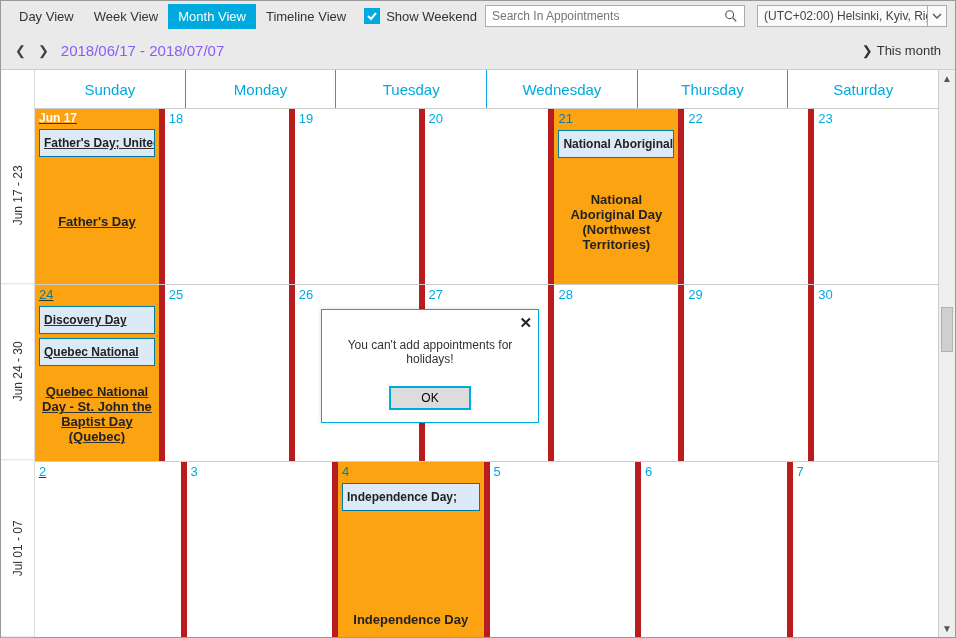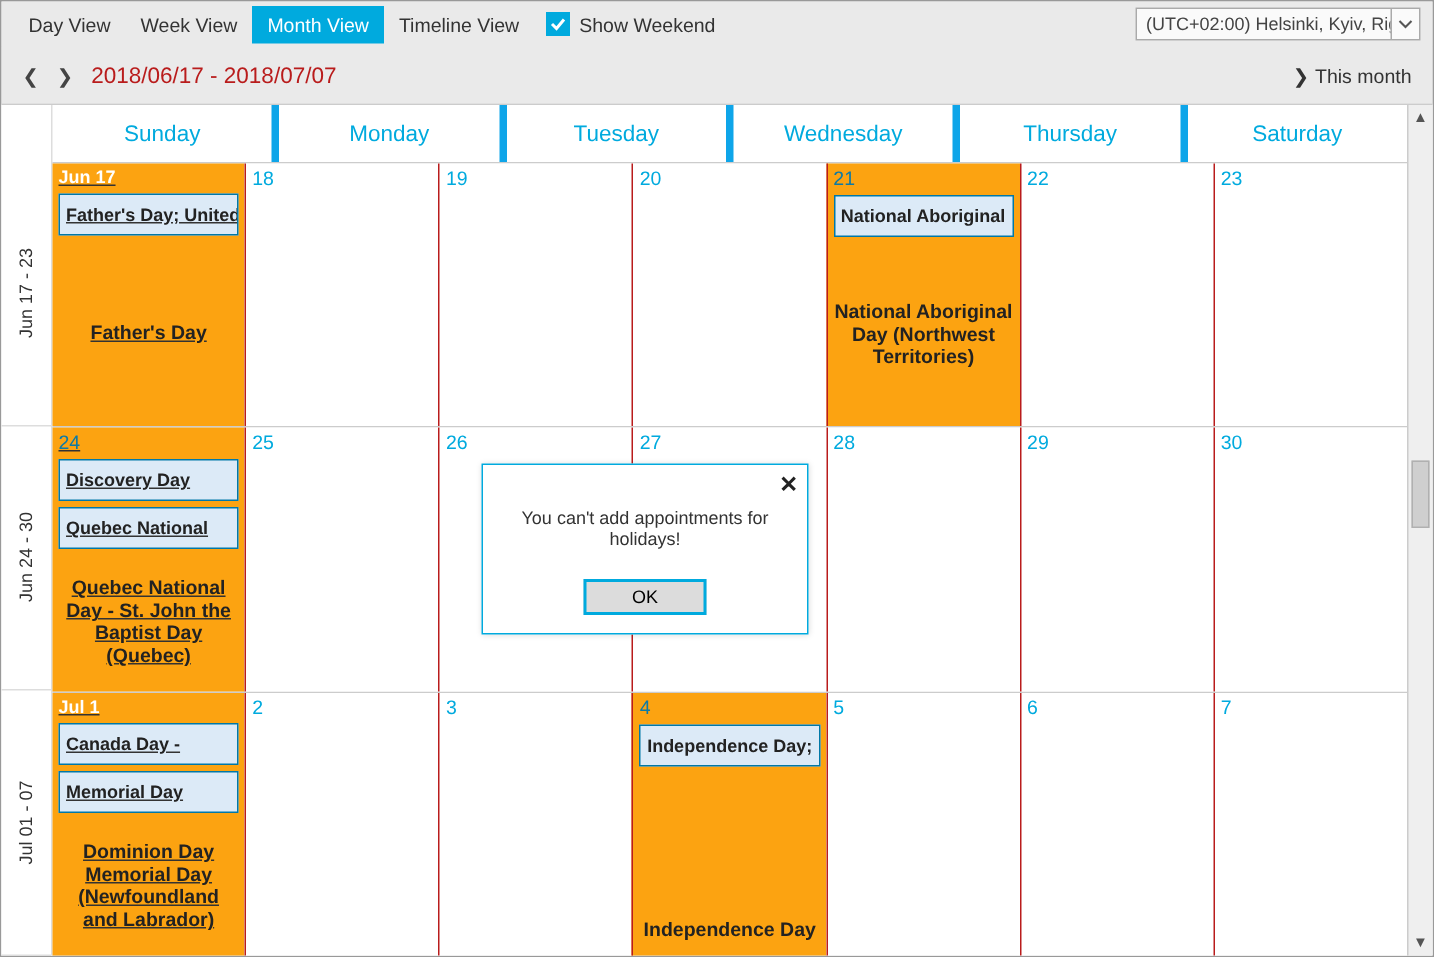--- a/index.html
+++ b/index.html
@@ -13,33 +13,33 @@
 .chk svg { stroke: #fff; }
 .search { margin-left: 8px; flex: 0 0 260px; height: 22px; border: 1px solid #aaa; background: #fff; display: flex; align-items: center; padding: 0 6px; }
 .search input { border: none; outline: none; flex: 1; font-size: 12px; color: #555; }
 .search-icon { width: 14px; height: 14px; }
 .spacer { flex: 1; }
 .tz { width: 190px; height: 22px; border: 1px solid #aaa; background: #fafafa; display: flex; align-items: center; padding: 0 4px 0 6px; font-size: 12px; color: #444; }
 .tz-text { flex: 1; white-space: nowrap; overflow: hidden; }
 .tz-chev { border-left: 1px solid #aaa; padding-left: 4px; height: 100%; display: flex; align-items: center; }
 .nav { height: 38px; display: flex; align-items: center; padding: 0 14px; gap: 12px; background: #eaeaea; }
 .nav-arrow { cursor: pointer; font-size: 13px; color: #444; }
-.range { font-size: 15px; color: #b91c1c; }
+.range { font-size: 15px; color: #8b5cf6; }
 .this-month { margin-left: auto; display: flex; align-items: center; gap: 4px; font-size: 13px; color: #333; cursor: pointer; }
 .calendar { display: flex; height: calc(100% - 68px); background: #fff; border-top: 1px solid #ccc; }
 .rowlabels { width: 34px; display: flex; flex-direction: column; border-right: 1px solid #ddd; background: #fff; }
 .rl-head { height: 38px; }
 .rl { flex: 1; display: flex; align-items: center; justify-content: center; writing-mode: vertical-rl; transform: rotate(180deg); font-size: 12px; color: #333; border-top: 1px solid #ddd; }
 .grid { flex: 1; display: flex; flex-direction: column; position: relative; }
 .dayhead { height: 38px; display: flex; }
-.dh { flex: 1; display: flex; align-items: center; justify-content: center; color: #00aade; font-size: 15px; border-left: 5px solid #0ea5e9; }
+.dh { flex: 1; display: flex; align-items: center; justify-content: center; color: #00aade; font-size: 15px; border-left: 1px solid #0ea5e9; }
 .dh:first-child { border-left: none; }
 .rows { flex: 1; display: flex; flex-direction: column; }
 .row { flex: 1; display: flex; border-top: 1px solid #ccc; }
-.cell { flex: 1; border-left: 1px solid #b91c1c; position: relative; overflow: hidden; background: #fff; display: flex; flex-direction: column; }
+.cell { flex: 1; border-left: 6px solid #b91c1c; position: relative; overflow: hidden; background: #fff; display: flex; flex-direction: column; }
 .cell:first-child { border-left: none; text-decoration: underline; }
 .cell.holiday { background: #fca311; }
 .daynum { padding: 2px 4px; font-size: 13px; color: #00aade; font-weight: normal; }
 .cell.holiday .daynum { color: #0d7aa5; }
 .cell.holiday.start .daynum { color: #fff; font-weight: bold; font-size: 12px; }
 .appt { margin: 2px 4px; border: 1px solid #0078a8; background: #dceaf7; padding: 6px 4px; font-size: 12px; font-weight: bold; color: #222; white-space: nowrap; overflow: hidden; }
 .holiday-title { margin-top: auto; margin-bottom: auto; text-align: center; font-size: 13px; font-weight: bold; color: #222; padding: 4px; }
 .holiday-title.bottom { margin-top: auto; margin-bottom: 6px; }
 .scrollbar { width: 17px; background: #efefef; border-left: 1px solid #ccc; position: relative; }
 .sb-arrow { height: 17px; display: flex; align-items: center; justify-content: center; font-size: 10px; color: #555; cursor: pointer; }
@@ -63,20 +63,27 @@
         <div class="view-btn">Timeline View</div>
       </div>
     <div class="checkbox">
       <div class="chk">
         <svg width="12" height="12" viewBox="0 0 12 12">
             <path d="M2 6 L5 9 L10 3" fill="none" stroke-width="2"></path>
           </svg>
       </div>
       <span>Show Weekend</span>
     </div>
+    <div class="search">
+      <input placeholder="Search In Appointments" style="">
+      <svg class="search-icon" viewBox="0 0 16 16">
+          <circle cx="6.5" cy="6.5" r="4.5" fill="none" stroke="#555" stroke-width="1.3"></circle>
+          <line x1="10" y1="10" x2="14" y2="14" stroke="#555" stroke-width="1.3"></line>
+        </svg>
+    </div>
     <div class="spacer"></div>
     <div class="tz">
       <span class="tz-text">(UTC+02:00) Helsinki, Kyiv, Riga, S</span>
       <span class="tz-chev">
         <svg width="10" height="10" viewBox="0 0 10 10">
             <path d="M1 3 L5 7 L9 3" fill="none" stroke="#555" stroke-width="1.4"></path>
           </svg>
       </span>
     </div>
   </div>
@@ -156,26 +163,20 @@
               <div class="daynum">28</div>
             </div>
             <div class="cell">
               <div class="daynum">29</div>
             </div>
             <div class="cell">
               <div class="daynum">30</div>
             </div>
           </div>
           <div class="row">
-            <div class="cell holiday start">
-              <div class="daynum">Jul 1</div>
-              <div class="appt">Canada Day -</div>
-              <div class="appt">Memorial Day</div>
-              <div class="holiday-title">Dominion Day Memorial Day (Newfoundland and Labrador)</div>
-            </div>
             <div class="cell">
               <div class="daynum">2</div>
             </div>
             <div class="cell">
               <div class="daynum">3</div>
             </div>
             <div class="cell holiday">
               <div class="daynum">4</div>
               <div class="appt">Independence Day;</div>
               <div class="holiday-title bottom">Independence Day</div>

